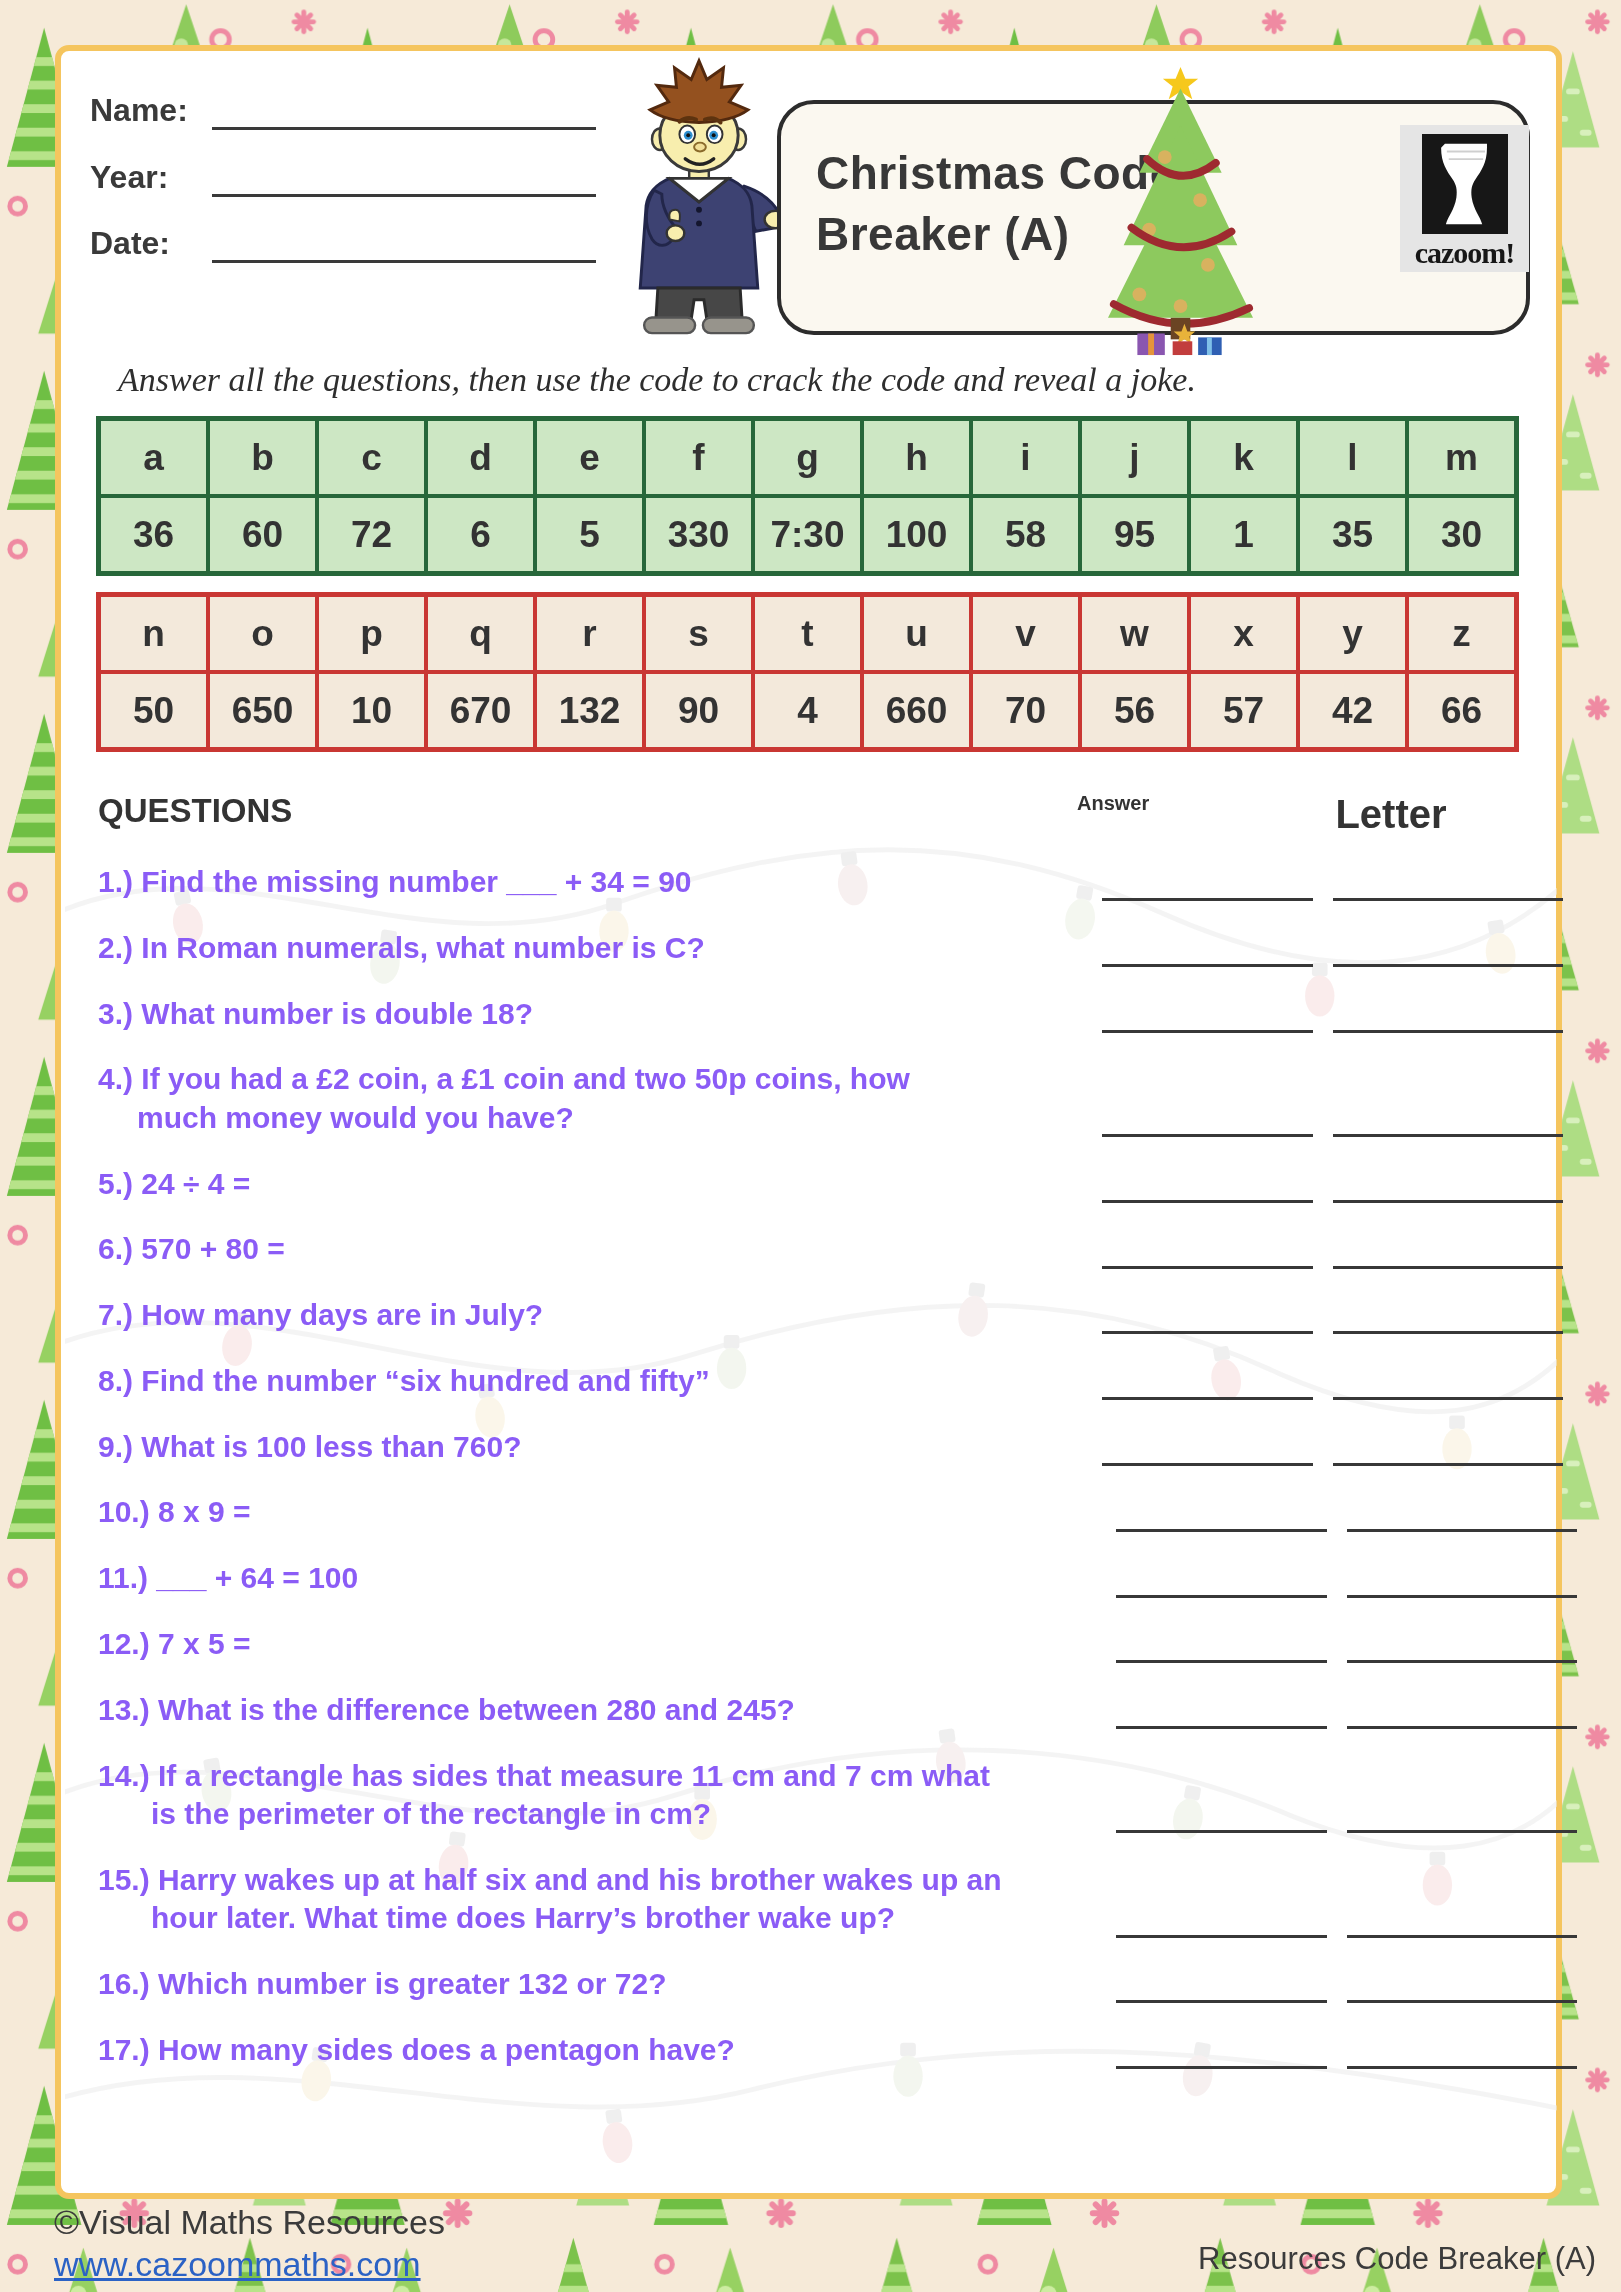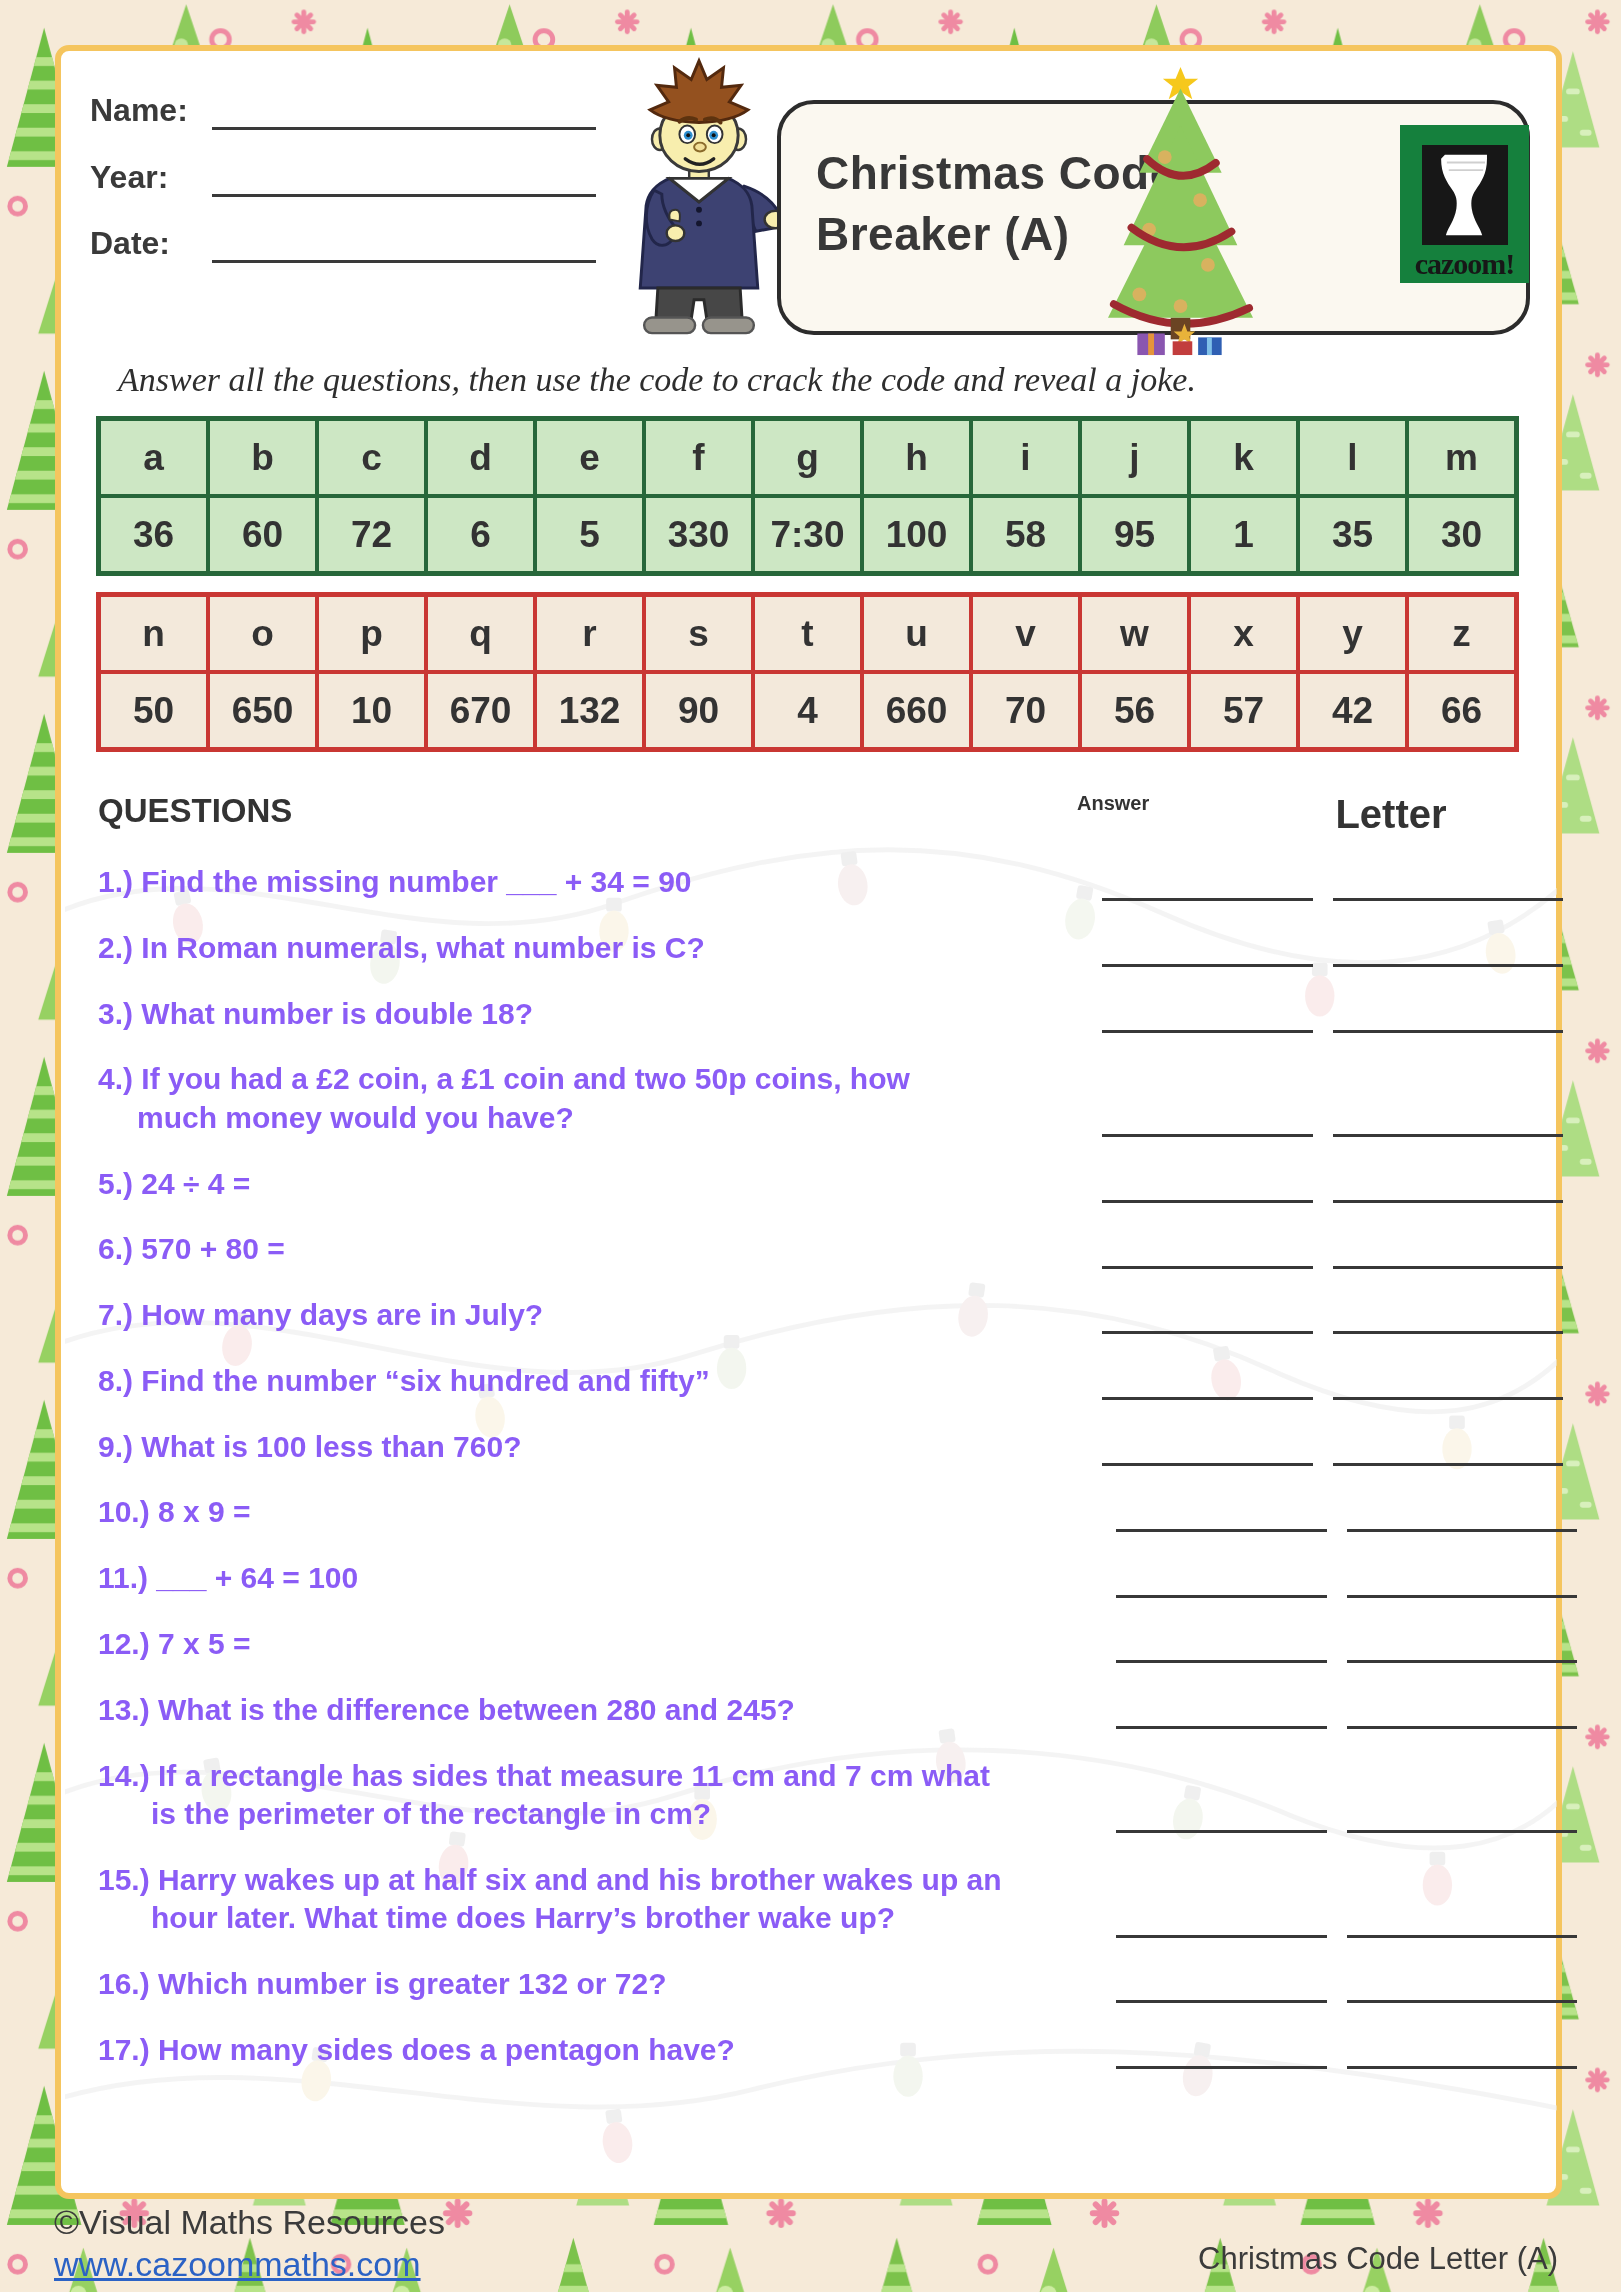--- a/index.html
+++ b/index.html
@@ -18,21 +18,21 @@
   .s-line{display:inline-block;width:384px;height:35px;border-bottom:3.9px solid #3a3a3a;
           vertical-align:bottom;margin-left:11.8px;}
 
   .boy{position:absolute;left:534px;top:2px;z-index:2;}
 
   .title-box{position:absolute;left:716px;top:49px;width:753px;height:235px;box-sizing:border-box;
              border:4.9px solid #2c2c2c;border-radius:37px;background:#fbf8f0;z-index:2;}
   .title-text{position:absolute;left:35px;top:39px;font-size:46px;font-weight:700;color:#383838;
               line-height:1.32;letter-spacing:0.5px;}
   .tree{position:absolute;left:1019px;top:11.8px;z-index:3;}
-  .logo{position:absolute;left:1339px;top:74px;width:129px;background:#15803d;padding:20px 0 2px;
+  .logo{position:absolute;left:1339px;top:74px;width:129px;background:#e5e5e5;padding:9px 0 2px;
         text-align:center;z-index:4;}
   .logo-box{width:86px;height:100px;margin:0 auto;background:#171717;display:flex;
             align-items:center;justify-content:center;}
   .logo-text{font-family:"Liberation Serif",serif;font-weight:700;font-size:30px;color:#171717;
              margin-top:2px;letter-spacing:-1px;}
 
   .instruction{position:absolute;left:57px;top:310px;font-family:"Liberation Serif",serif;
                font-style:italic;font-size:34px;color:#2e2e2e;z-index:2;}
 
   .code-table{position:absolute;left:35px;width:1423px;display:grid;
@@ -424,15 +424,15 @@
   <div class="q-row">
     <div class="q-text" style="padding-left: 53px; text-indent: -53px;">17.) How many sides does a pentagon have?</div>
     <div class="ans-line"></div>
     <div class="ltr-line"></div>
   </div>
 </div>
   </div>
 
   <div class="copyright">©Visual Maths Resources</div>
   <div class="website">www.cazoommaths.com</div>
-  <div class="ws-name">Christmas Code Letter (A)</div>
+  <div class="ws-name">Resources Code Breaker (A)</div>
 </div>
 
 
 </body></html>

